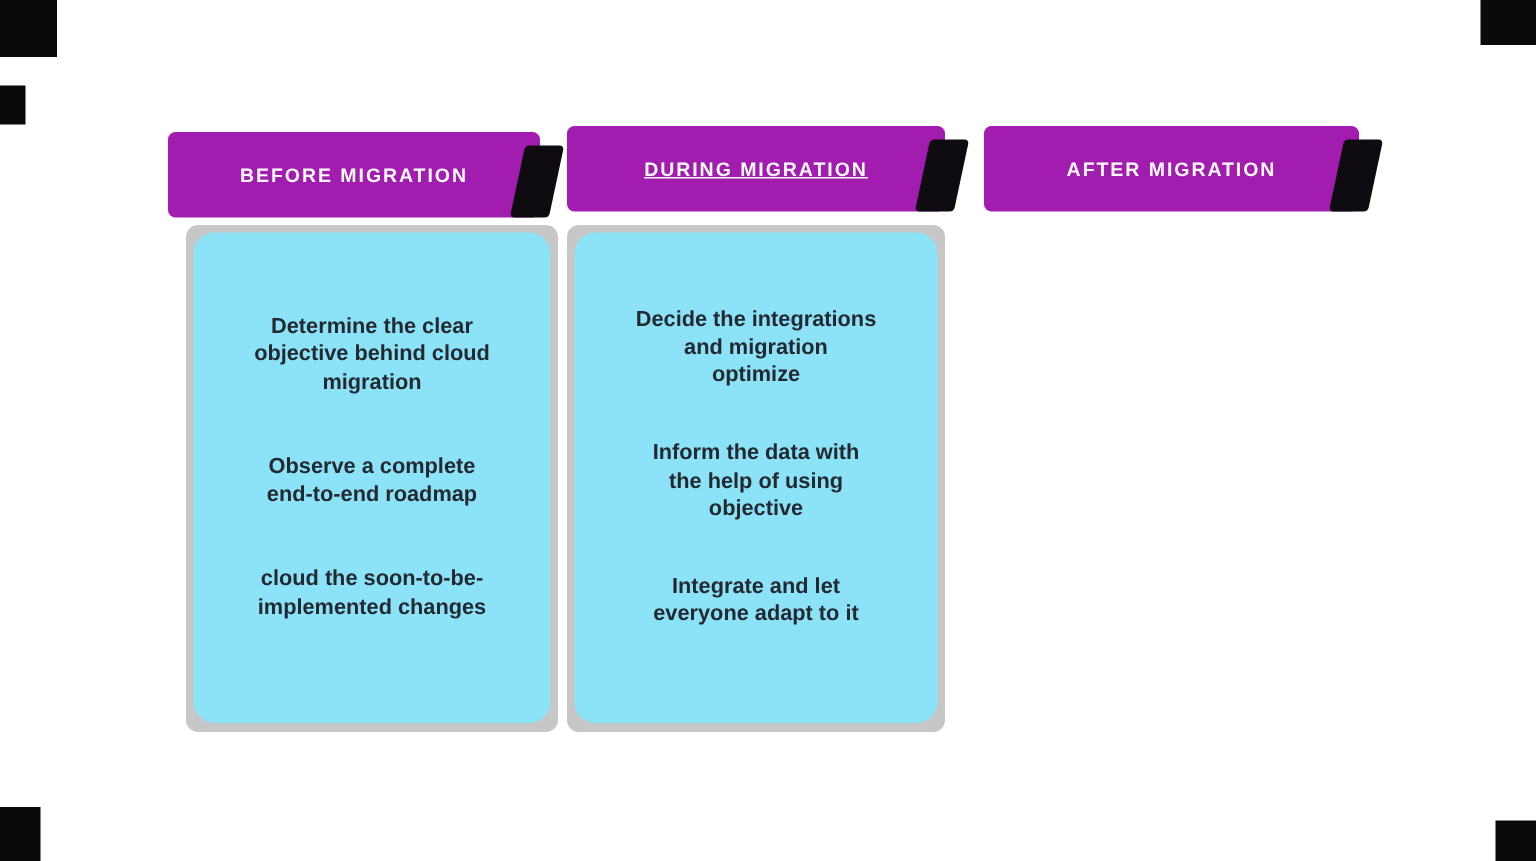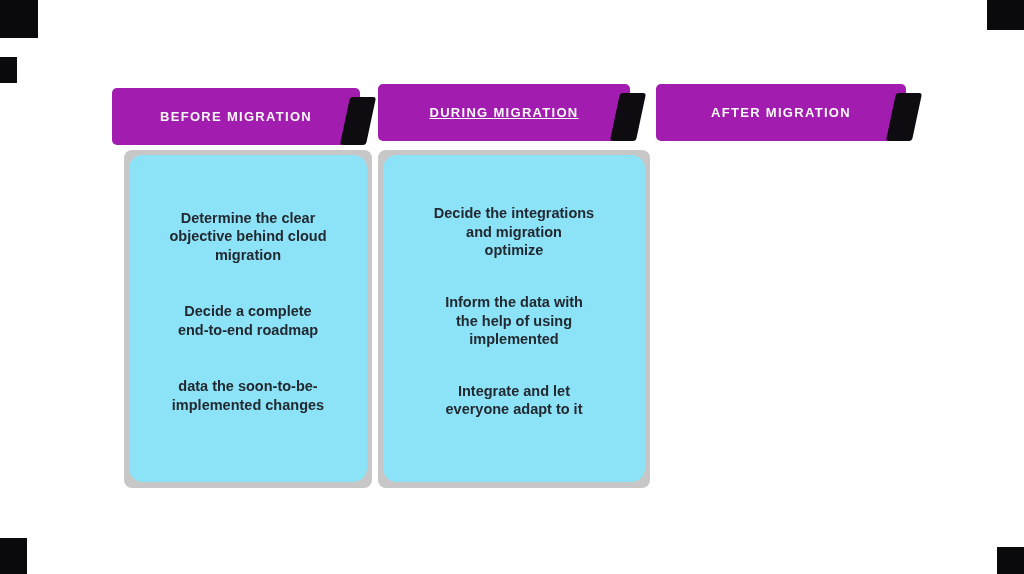--- a/index.html
+++ b/index.html
@@ -66,21 +66,21 @@
   
   .card-backing {
     position: absolute;
     top: 150px;
     height: 338px;
     background: #c7c7c7;
     border-radius: 8px;
     z-index: 1;
   }
   .b1 { left: 112px; width: 248px; margin-left: 12px; }
-  .b2 { left: 378px; width: 272px; }
+  .b2 { left: 378px; width: 252px; }
   .b3 { left: 656px; width: 250px; }
 
   .card {
     position: absolute;
     left: 5px; right: 5px; top: 5px; bottom: 6px;
     background: #8ce3f8;
     border-radius: 14px;
     box-sizing: border-box;
     padding: 16px 8px 30px;
     display: flex;
@@ -110,44 +110,44 @@
     <span>BEFORE MIGRATION</span>
   </div>
   <div class="card-backing b1">
     <div class="card">
       <div class="card-item">
         <span class="line">Determine the clear</span>
         <span class="line">objective behind cloud</span>
         <span class="line">migration</span>
       </div>
       <div class="card-item">
-        <span class="line">Decide a complete</span>
+        <span class="line">Observe a complete</span>
         <span class="line">end-to-end roadmap</span>
       </div>
       <div class="card-item">
-        <span class="line">data the soon-to-be-</span>
+        <span class="line">cloud the soon-to-be-</span>
         <span class="line">implemented changes</span>
       </div>
     </div>
   </div>
 
   <div class="phase-header h2">
     <span>DURING MIGRATION</span>
   </div>
   <div class="card-backing b2">
     <div class="card">
       <div class="card-item">
         <span class="line">Decide the integrations</span>
         <span class="line">and migration</span>
         <span class="line">optimize</span>
       </div>
       <div class="card-item">
         <span class="line">Inform the data with</span>
         <span class="line">the help of using</span>
-        <span class="line">implemented</span>
+        <span class="line">objective</span>
       </div>
       <div class="card-item">
         <span class="line">Integrate and let</span>
         <span class="line">everyone adapt to it</span>
       </div>
     </div>
   </div>
 
   <div class="phase-header h3">
     <span>AFTER MIGRATION</span>

